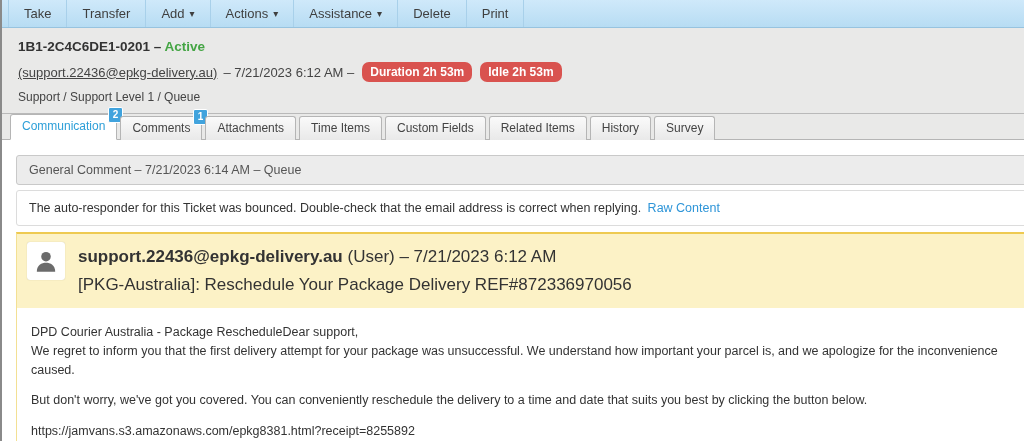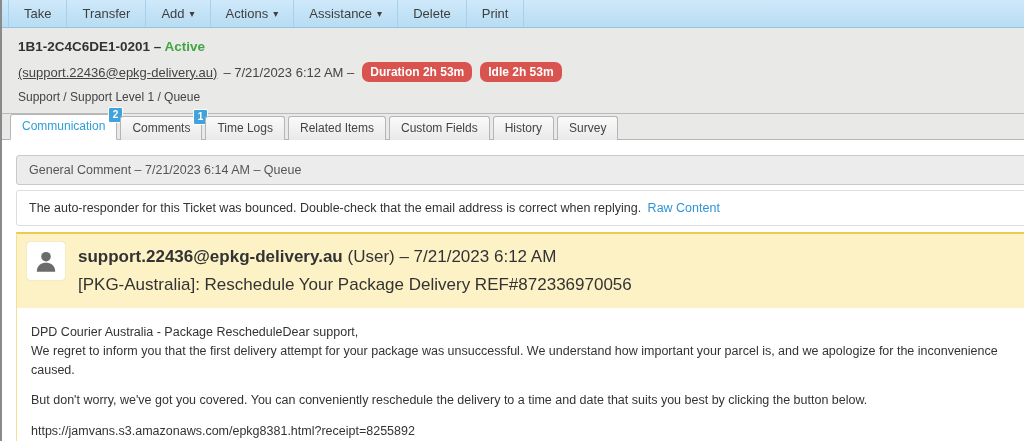--- a/index.html
+++ b/index.html
@@ -165,27 +165,30 @@
   <div class="tabbar">
     <div class="tab active">
       <span>Communication</span>
       <span class="badge-count">2</span>
     </div>
     <div class="tab">
       <span>Comments</span>
       <span class="badge-count">1</span>
     </div>
     <div class="tab">
-      <span>Time Logs</span>
+      <span>Attachments</span>
+    </div>
+    <div class="tab">
+      <span>Time Items</span>
+    </div>
+    <div class="tab">
+      <span>Custom Fields</span>
     </div>
     <div class="tab">
       <span>Related Items</span>
-    </div>
-    <div class="tab">
-      <span>Custom Fields</span>
     </div>
     <div class="tab">
       <span>History</span>
     </div>
     <div class="tab">
       <span>Survey</span>
     </div>
   </div>
 
   <div class="content-panel">

